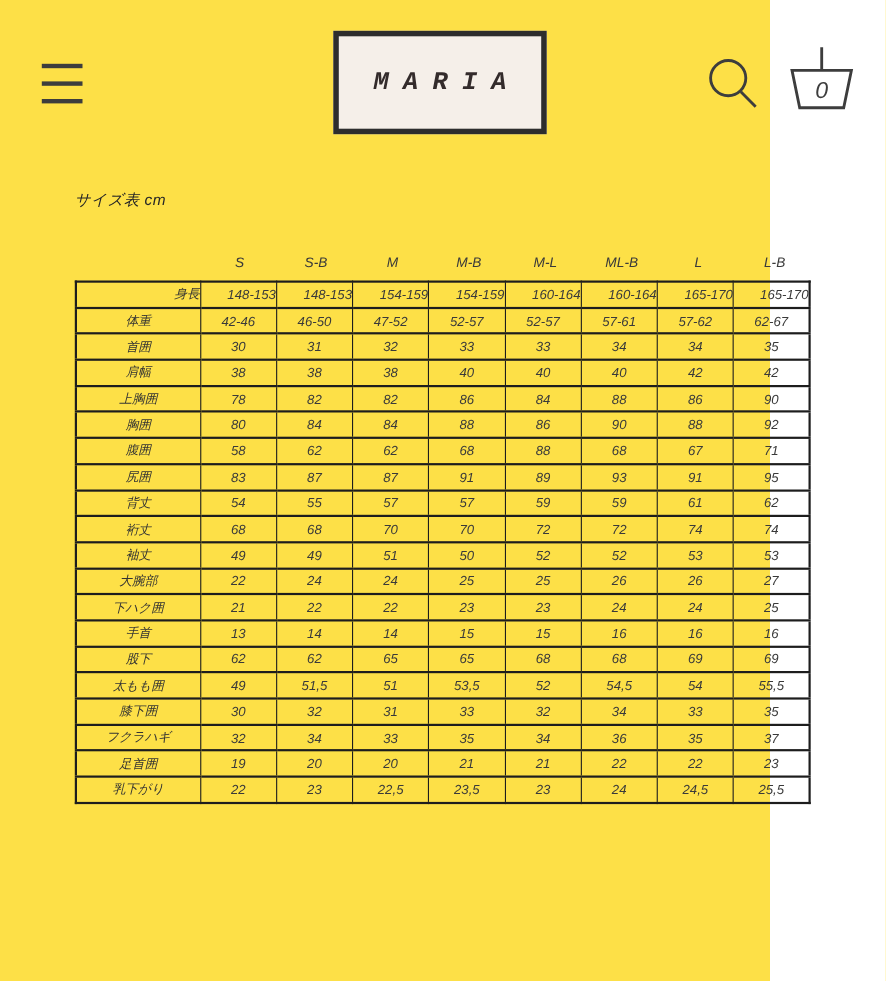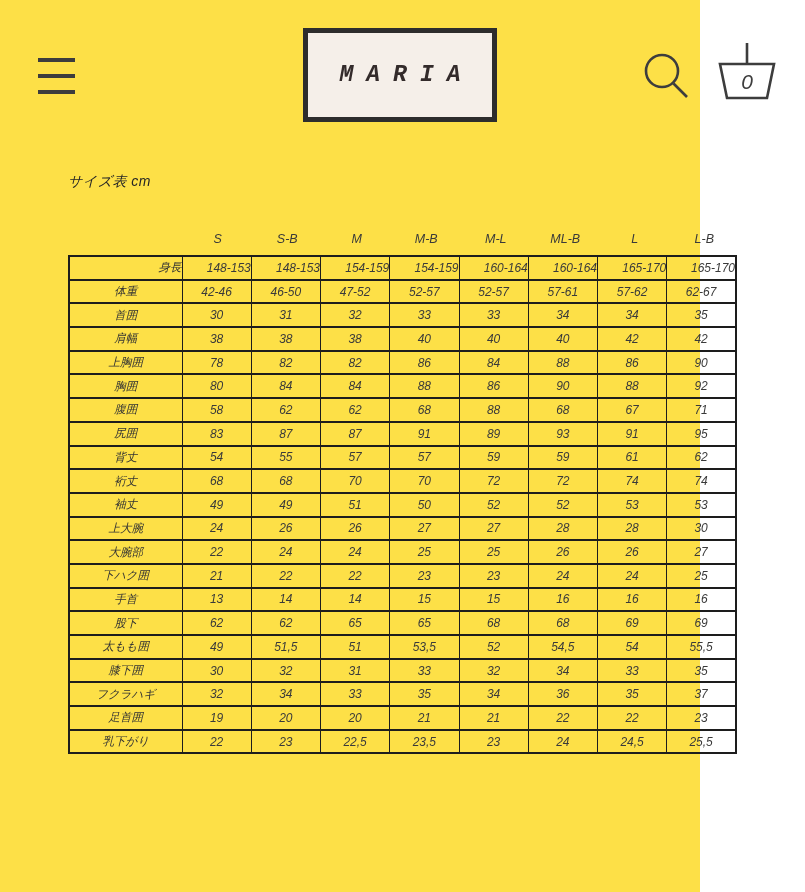--- a/index.html
+++ b/index.html
@@ -222,31 +222,20 @@
           <td>49</td>
           <td>49</td>
           <td>51</td>
           <td>50</td>
           <td>52</td>
           <td>52</td>
           <td>53</td>
           <td>53</td>
         </tr>
         <tr>
-          <td>上大腕</td>
-          <td>24</td>
-          <td>26</td>
-          <td>26</td>
-          <td>27</td>
-          <td>27</td>
-          <td>28</td>
-          <td>28</td>
-          <td>30</td>
-        </tr>
-        <tr>
           <td>大腕部</td>
           <td>22</td>
           <td>24</td>
           <td>24</td>
           <td>25</td>
           <td>25</td>
           <td>26</td>
           <td>26</td>
           <td>27</td>
         </tr>

